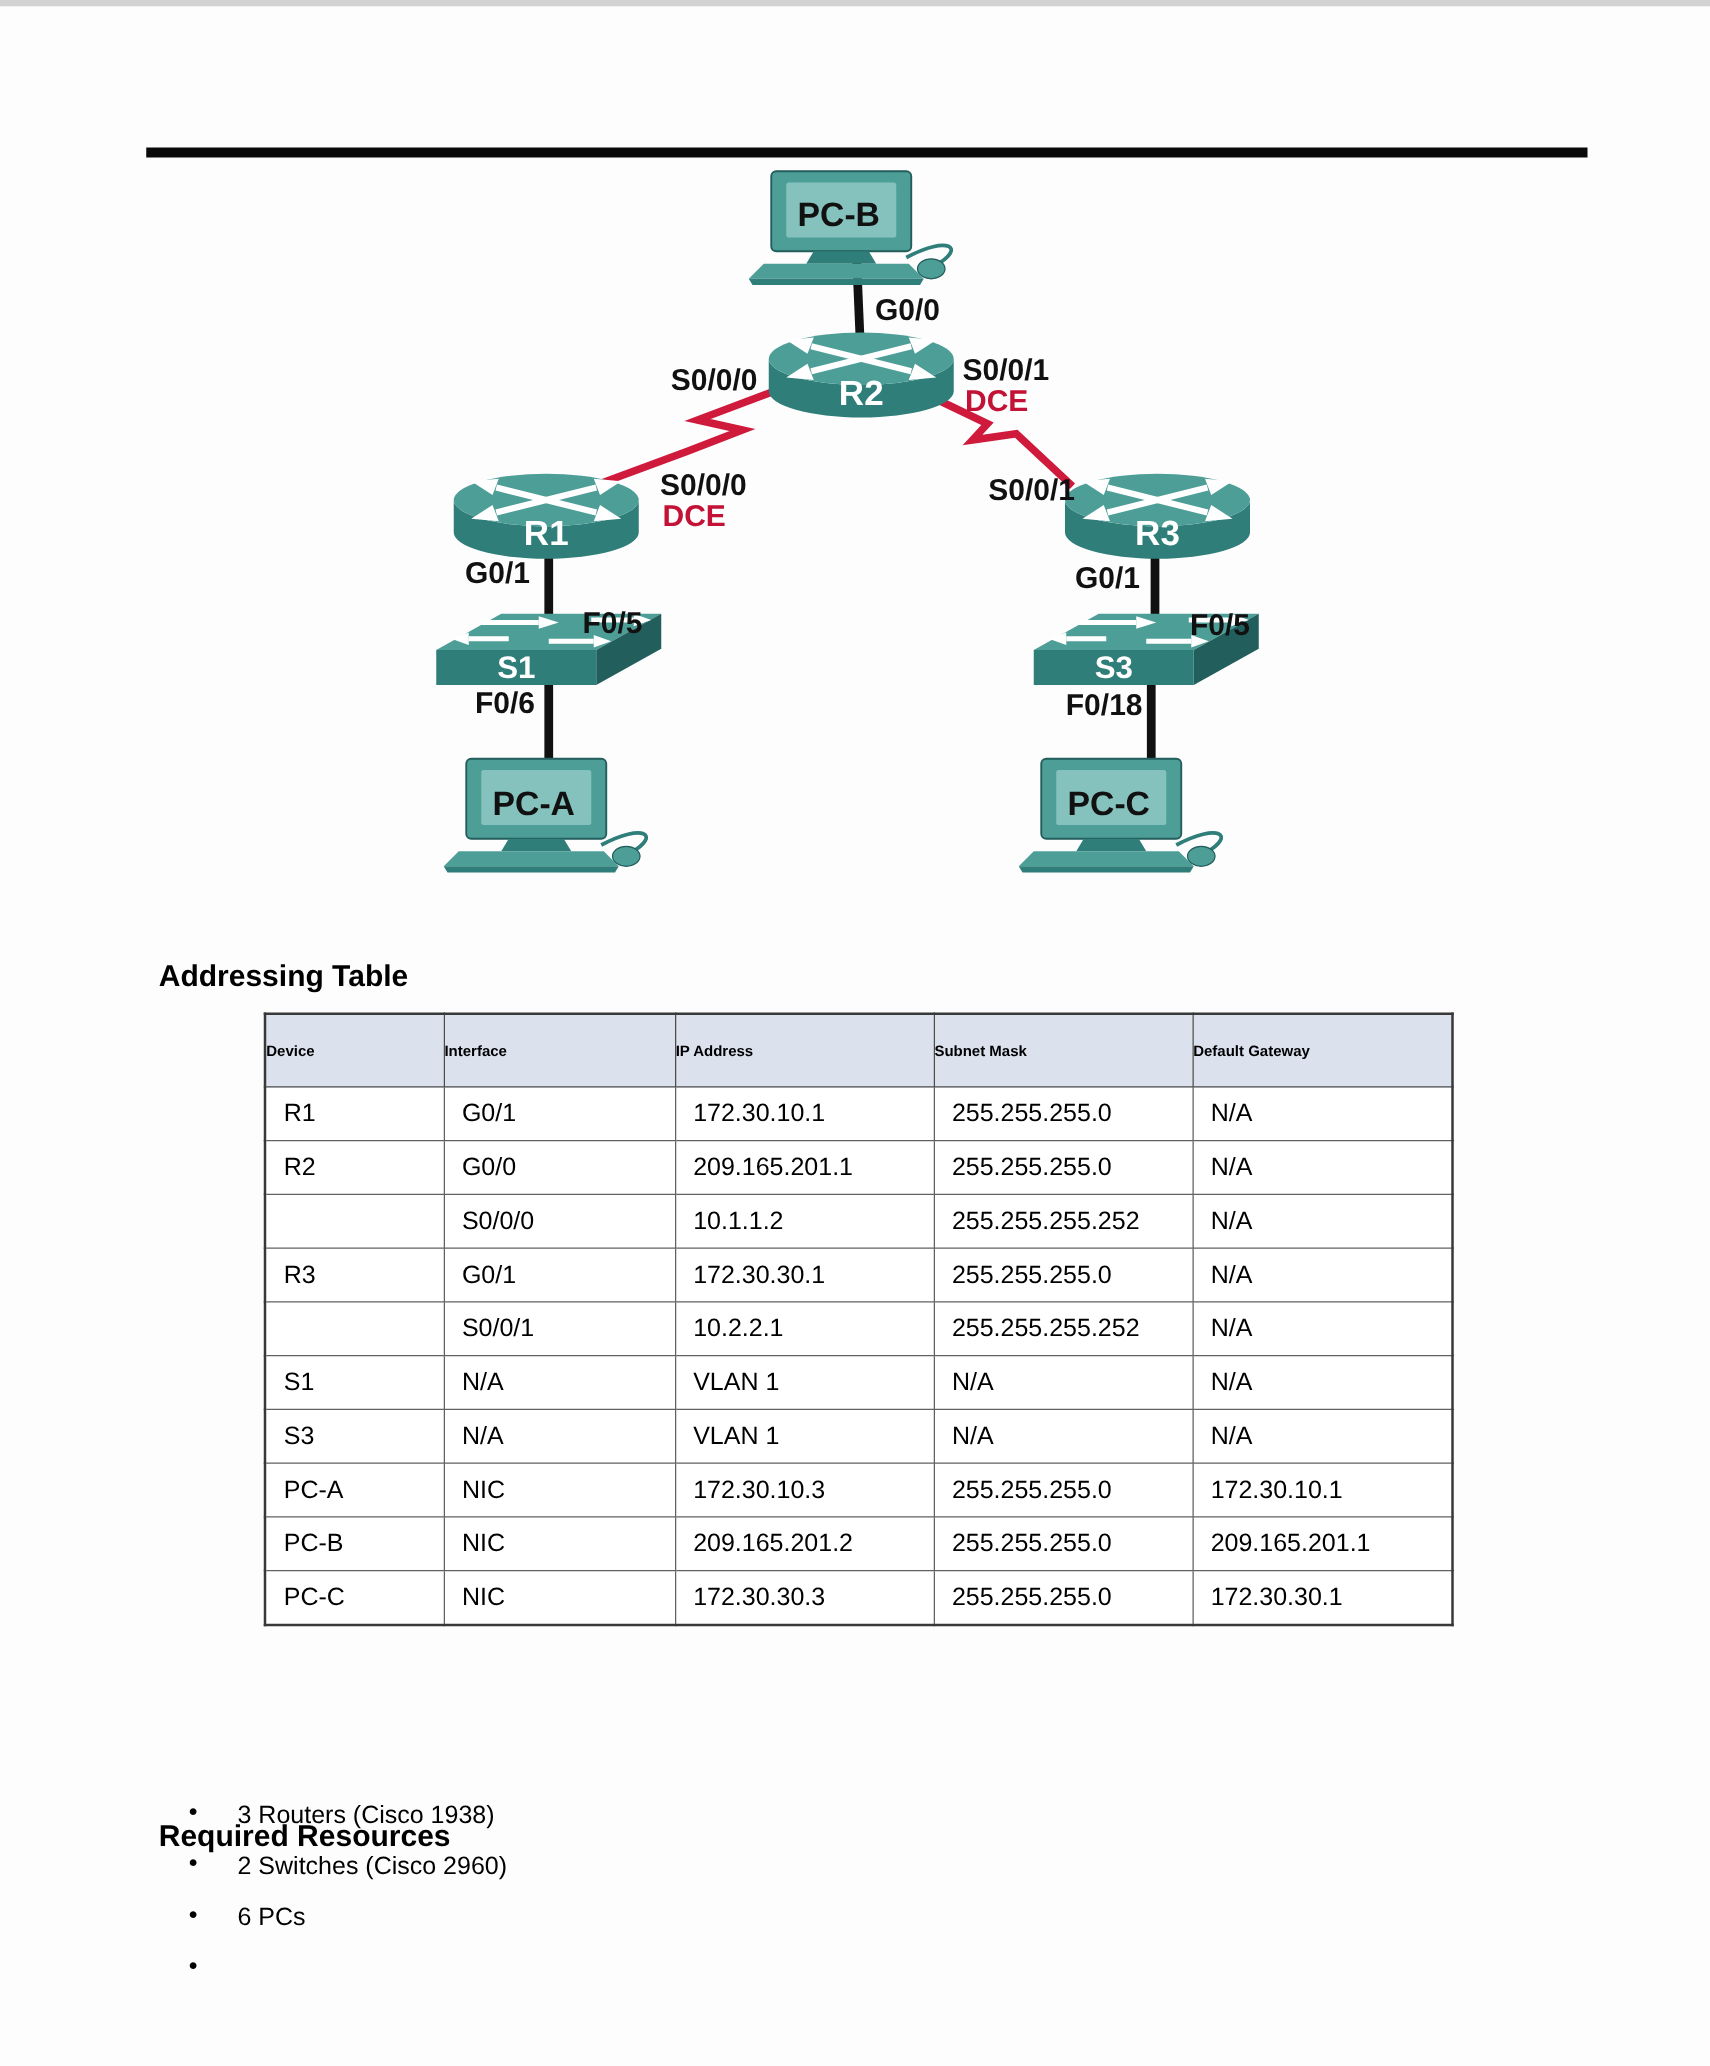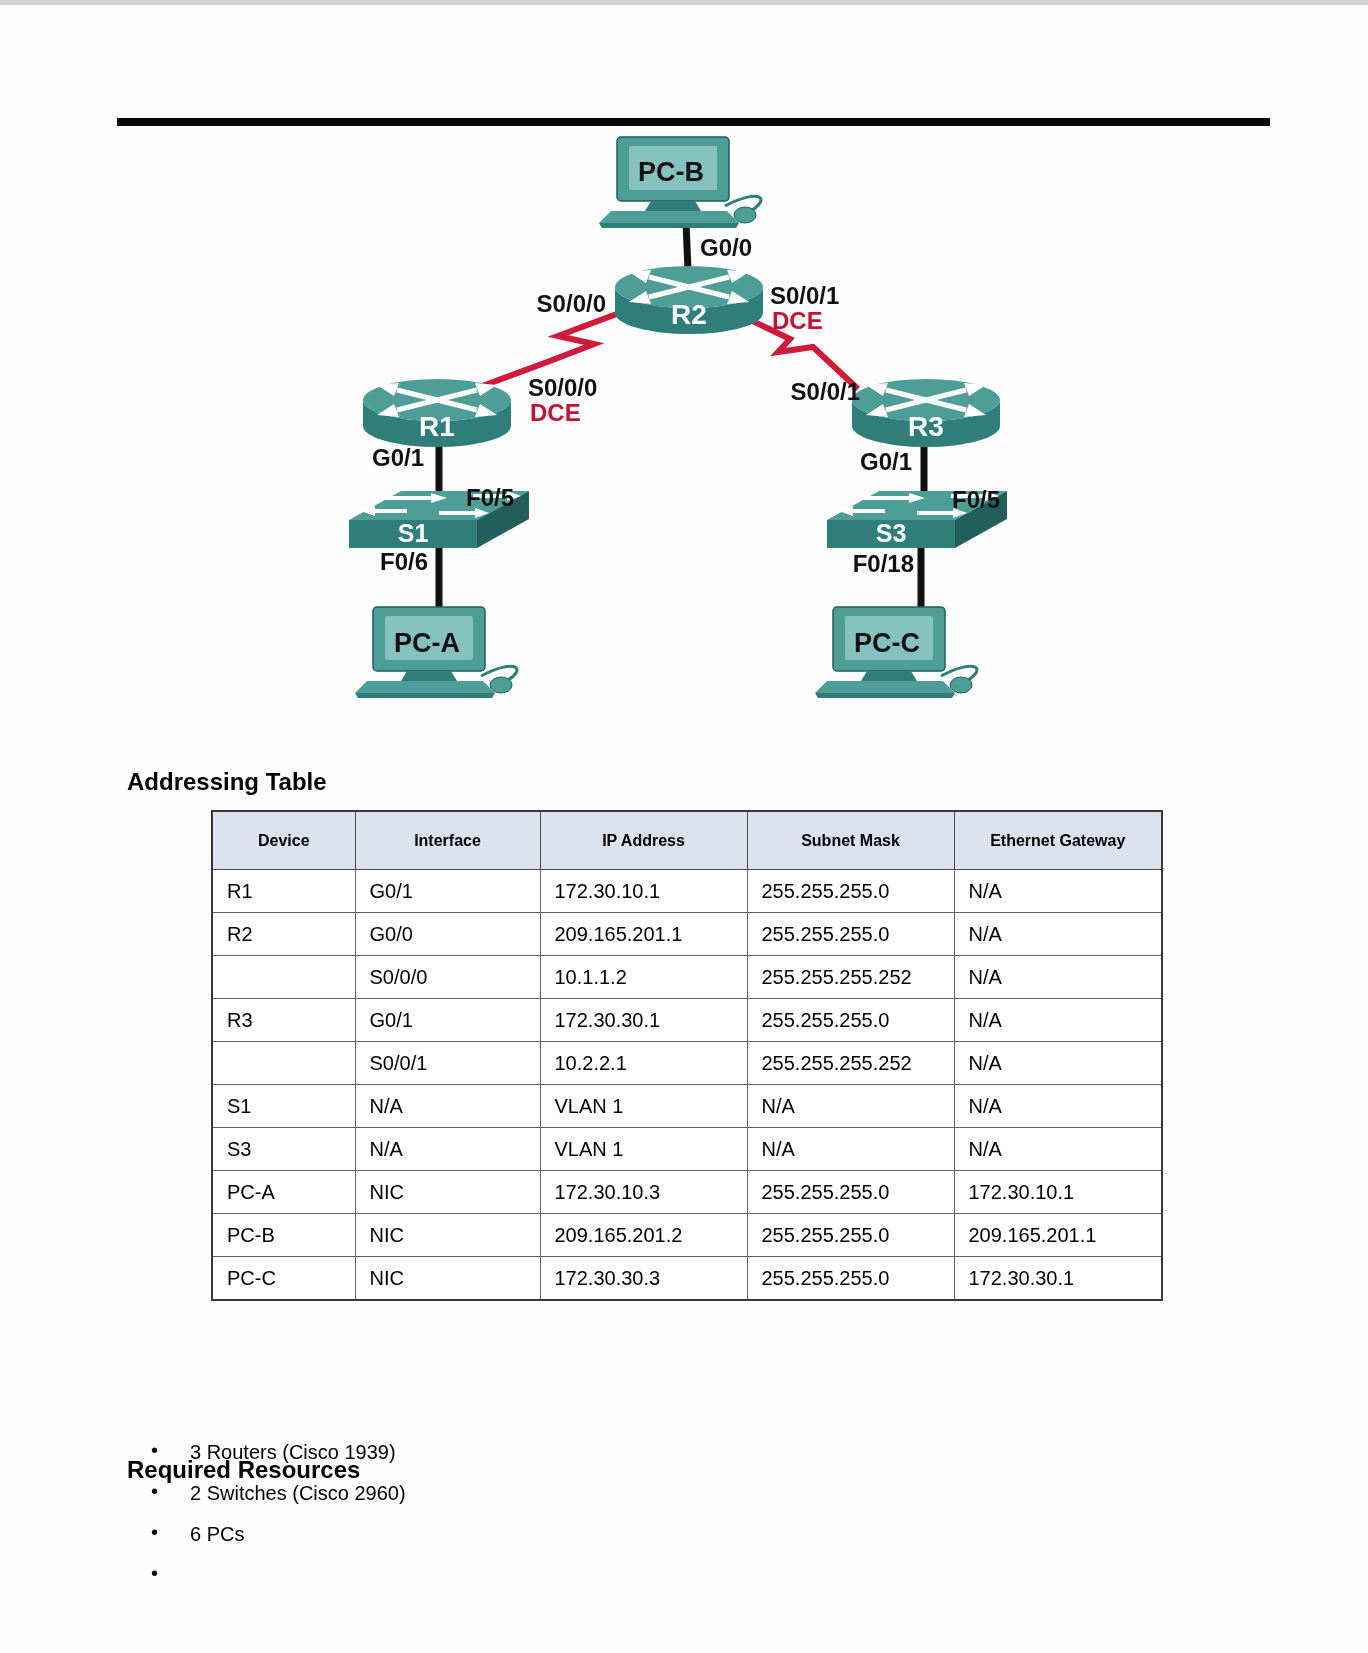--- a/index.html
+++ b/index.html
@@ -18,22 +18,22 @@
   h1.section{position:absolute;margin:12px;font-size:24px;font-weight:bold;color:#000;left:115px;}
   #addr-heading{top:756px;}
   #rr-heading{top:1444px;}
   table.addr{
     position:absolute;left:211px;top:810px;width:950px;
     border-collapse:collapse;table-layout:fixed;
     font-size:20px;color:#000;background:#fff;
     border:2px solid #383838;
   }
   table.addr th{
-    background:var(--th-bg,#dce1ee);height:57px;font-size:16px;font-weight:bold;
-    text-align:center;border:1px solid #4c4c4c;padding:0;
+    background:var(--th-bg,#dce1ee);height:57px;font-size:12px;font-weight:bold;
+    text-align:left;border:1px solid #4c4c4c;padding:0;
   }
   table.addr td{
     height:42px;border:1px solid #616161;border-left:1px solid #4c4c4c;
     padding:0 6px 0 14px;text-align:left;vertical-align:middle;white-space:nowrap;
   }
   ul.resources{position:absolute;left:115px;top:1440px;margin:0;padding:0;list-style:none;width:900px;}
   ul.resources li{position:relative;padding-left:75px;font-size:20px;line-height:25px;margin-bottom:16px;color:#000;}
   ul.resources .bullet{position:absolute;left:36px;top:-2px;font-size:20px;}
 </style>
 </head>
@@ -155,21 +155,21 @@
       <col style="width:207px">
       <col style="width:207px">
       <col style="width:208px">
   </colgroup>
   <thead>
       <tr>
         <th>Device</th>
         <th>Interface</th>
         <th>IP Address</th>
         <th>Subnet Mask</th>
-        <th>Ethernet Gateway</th>
+        <th>Default Gateway</th>
       </tr>
     </thead>
   <tbody>
       <tr>
         <td>R1</td>
         <td>G0/1</td>
         <td>172.30.10.1</td>
         <td>255.255.255.0</td>
         <td>N/A</td>
       </tr>
@@ -235,17 +235,17 @@
         <td>172.30.30.3</td>
         <td>255.255.255.0</td>
         <td>172.30.30.1</td>
       </tr>
     </tbody>
 </table>
 
 <h1 class="section" id="rr-heading">Required Resources</h1>
 
 <ul class="resources">
-    <li><span class="bullet">•</span><span>3 Routers (Cisco 1939)</span></li>
+    <li><span class="bullet">•</span><span>3 Routers (Cisco 1938)</span></li>
     <li><span class="bullet">•</span><span>2 Switches (Cisco 2960)</span></li>
     <li><span class="bullet">•</span><span>6 PCs</span></li>
     <li><span class="bullet">•</span></li>
   </ul>
 
 </body></html>

